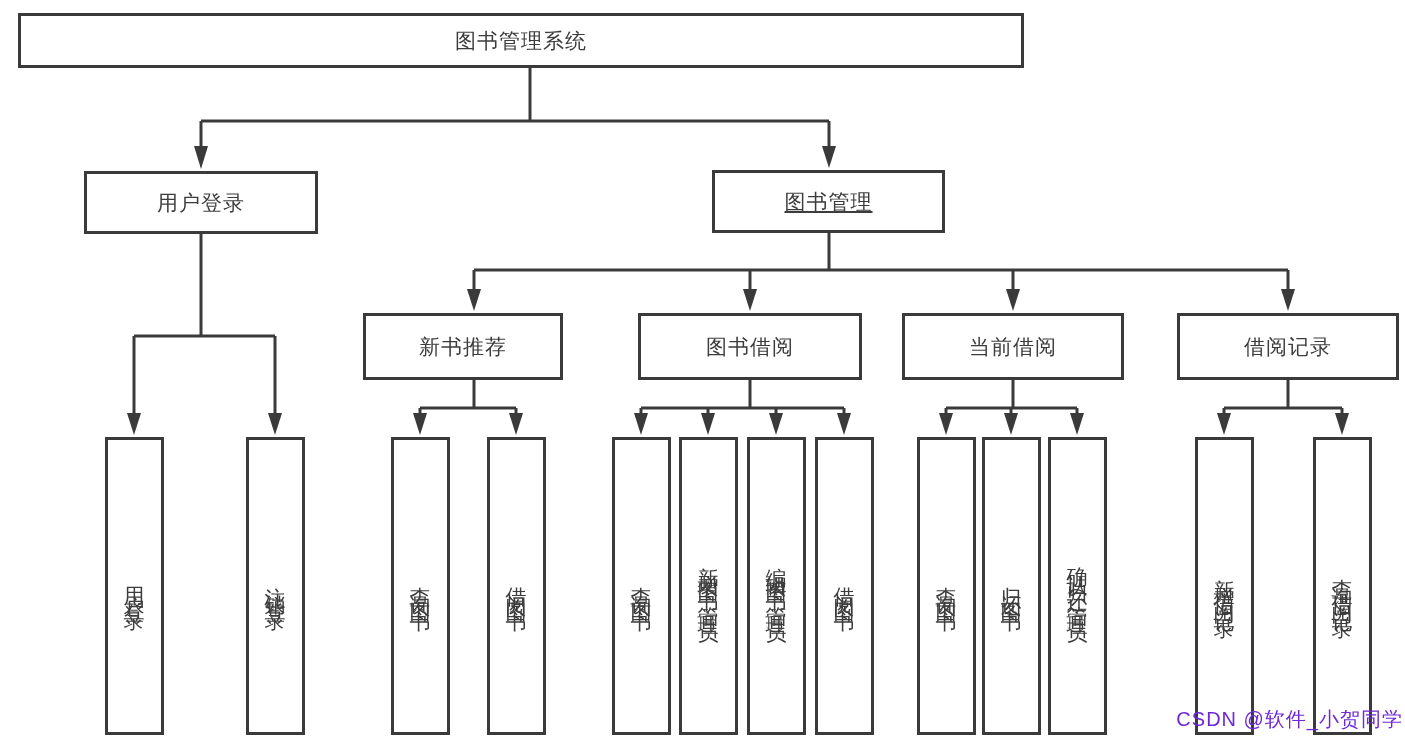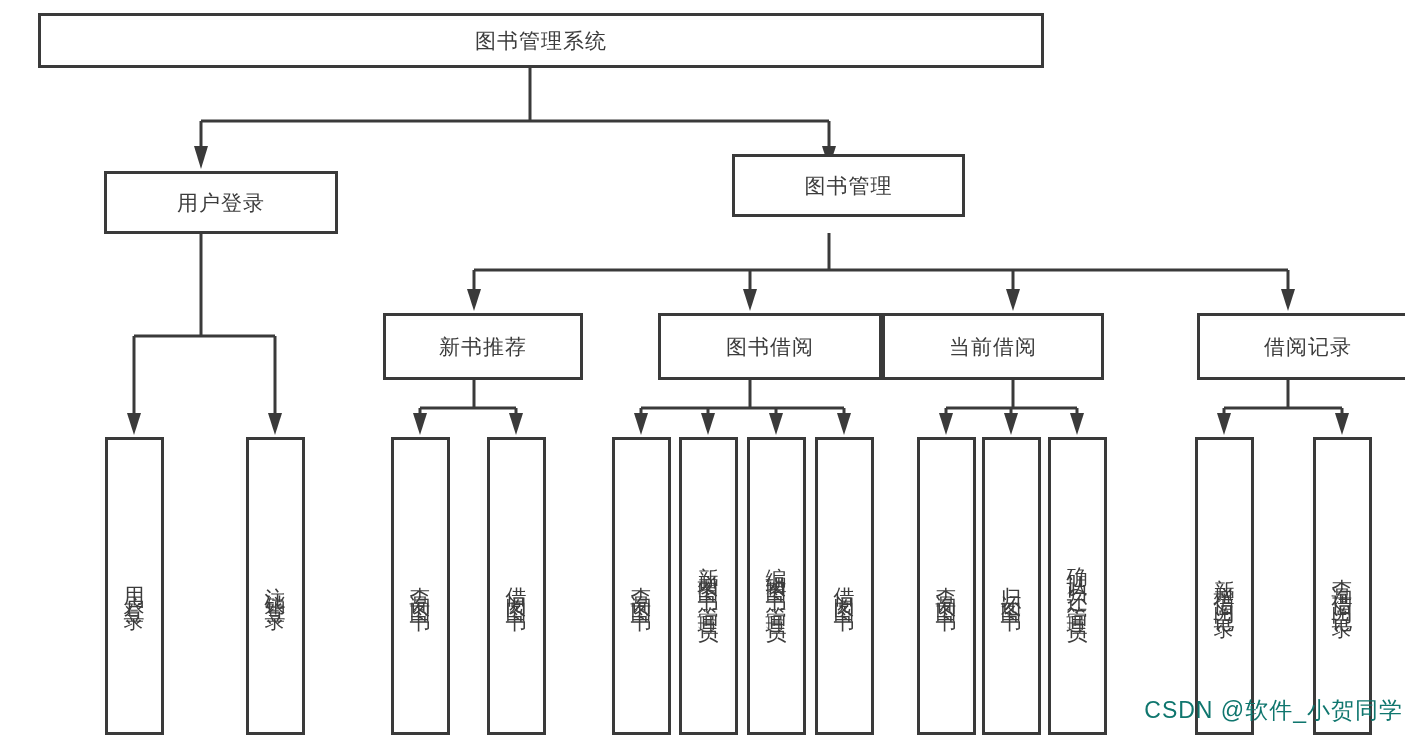--- a/index.html
+++ b/index.html
@@ -30,55 +30,54 @@
     display: flex;
     align-items: center;
     justify-content: center;
     z-index: 2;
     font-size: 21px;
     line-height: 1;
     white-space: nowrap;
   }
   .box.h {
     letter-spacing: 1px;
-    margin-left: 20px;
   }
   .box.v {
     writing-mode: vertical-rl;
     text-orientation: mixed;
     letter-spacing: 8px;
     font-size: 21px;
   }
   
   .n-root { left: 18px;  top: 13px;  width: 1006px; height: 55px; }
   
   .n-l1a  { left: 84px;  top: 171px; width: 234px;  height: 63px; }
-  .n-l1b  { left: 712px; top: 154px; width: 233px;  height: 63px; }
+  .n-l1b  { left: 712px; top: 170px; width: 233px;  height: 63px; text-decoration: underline; }
   
   .n-r1   { left: 363px;  top: 313px; width: 200px; height: 67px; }
   .n-r2   { left: 638px;  top: 313px; width: 224px; height: 67px; text-align: center; }
-  .n-r3   { left: 862px;  top: 313px; width: 222px; height: 67px; }
+  .n-r3   { left: 902px;  top: 313px; width: 222px; height: 67px; }
   .n-r4   { left: 1177px; top: 313px; width: 222px; height: 67px; }
   
   .leaf   { top: 437px; width: 59px; height: 298px; }
   .x-a1 { left: 105px; }  .x-a2 { left: 246px; }
   .x-b1 { left: 391px; }  .x-b2 { left: 487px; }
   .x-c1 { left: 612px; }  .x-c2 { left: 679px; }
   .x-c3 { left: 747px; }  .x-c4 { left: 815px; }
   .x-d1 { left: 917px; }  .x-d2 { left: 982px; }
   .x-d3 { left: 1048px; }
   .x-e1 { left: 1195px; } .x-e2 { left: 1313px; }
 
   .watermark {
     position: absolute;
     right: 2px;
-    bottom: 21px;
+    bottom: 14px;
     z-index: 6;
-    font-size: 23px;
-    color: #0f766e;
+    font-size: 20px;
+    color: #6d28d9;
     letter-spacing: 1px;
     white-space: nowrap;
   }
 </style>
 </head>
 <body>
 
 <div class="stage">
 
   <svg class="wires" width="1405" height="747" viewBox="0 0 1405 747">

